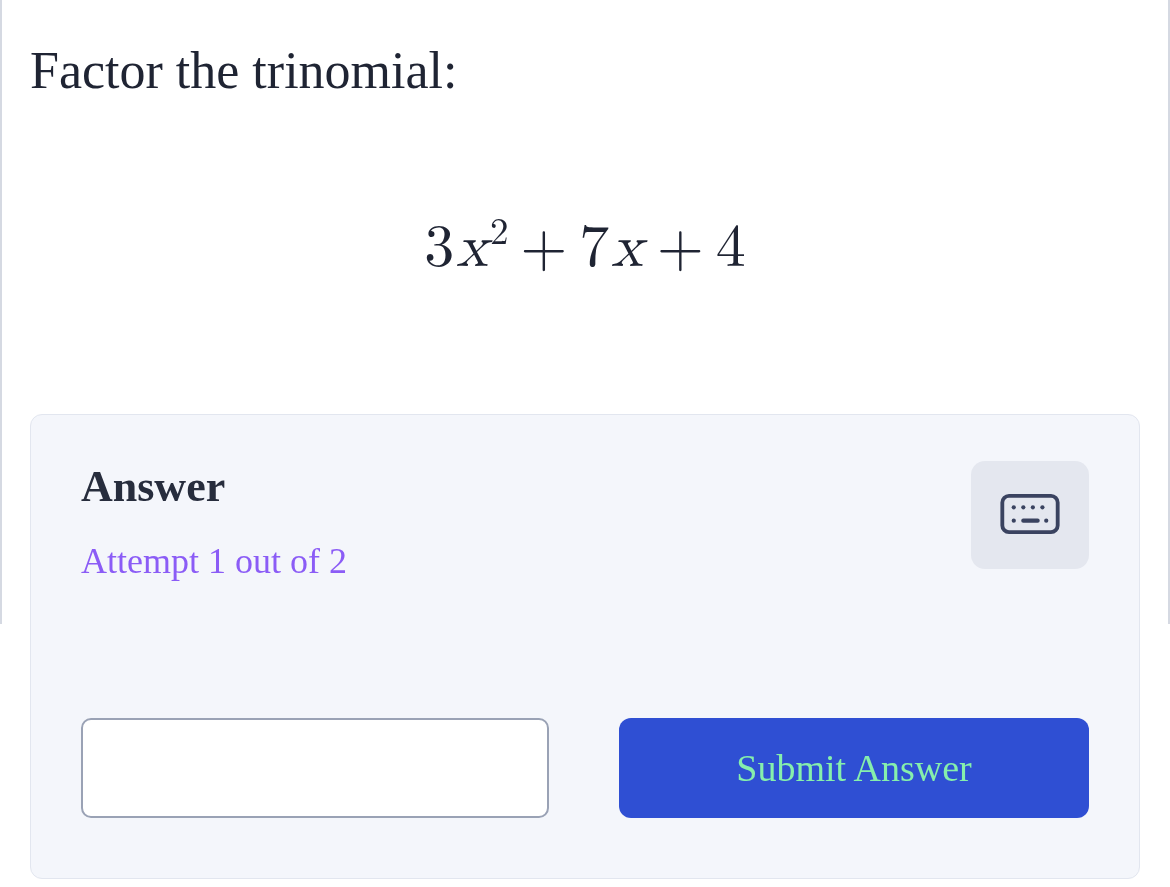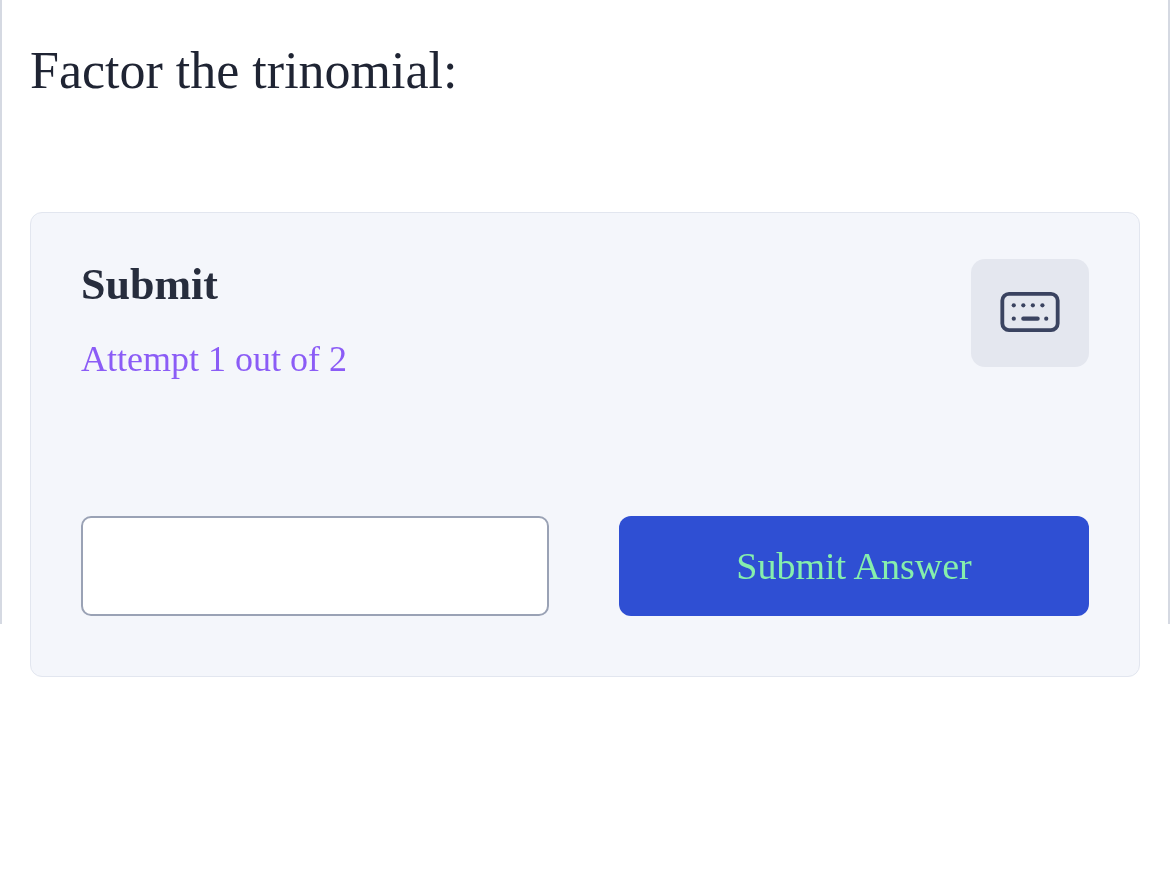--- a/index.html
+++ b/index.html
@@ -105,25 +105,28 @@
     cursor: pointer;
   }
 </style>
 </head>
 <body>
 
 <div class="page">
 
   <h1 class="prompt">Factor the trinomial:</h1>
 
+  <div class="equation">
+    <span class="num">3</span><span class="var">x</span><span class="sup">2</span><span class="op">+</span><span class="num">7</span><span class="var">x</span><span class="op">+</span><span class="num">4</span>
+  </div>
 
   <div class="answer-panel">
     <div class="answer-header">
       <div>
-        <h2 class="answer-title">Submit</h2>
+        <h2 class="answer-title">Answer</h2>
         <p class="attempt">Attempt 1 out of 2</p>
       </div>
       <button class="keypad-btn" aria-label="keypad">
         <span>
           <svg viewBox="0 0 64 44" fill="none" stroke="#3a4360" stroke-width="4" stroke-linecap="round">
             <rect x="3" y="3" width="58" height="38" rx="7"></rect>
             <circle cx="15" cy="15" r="2.2" fill="#3a4360" stroke="none"></circle>
             <circle cx="25" cy="15" r="2.2" fill="#3a4360" stroke="none"></circle>
             <circle cx="35" cy="15" r="2.2" fill="#3a4360" stroke="none"></circle>
             <circle cx="45" cy="15" r="2.2" fill="#3a4360" stroke="none"></circle>

